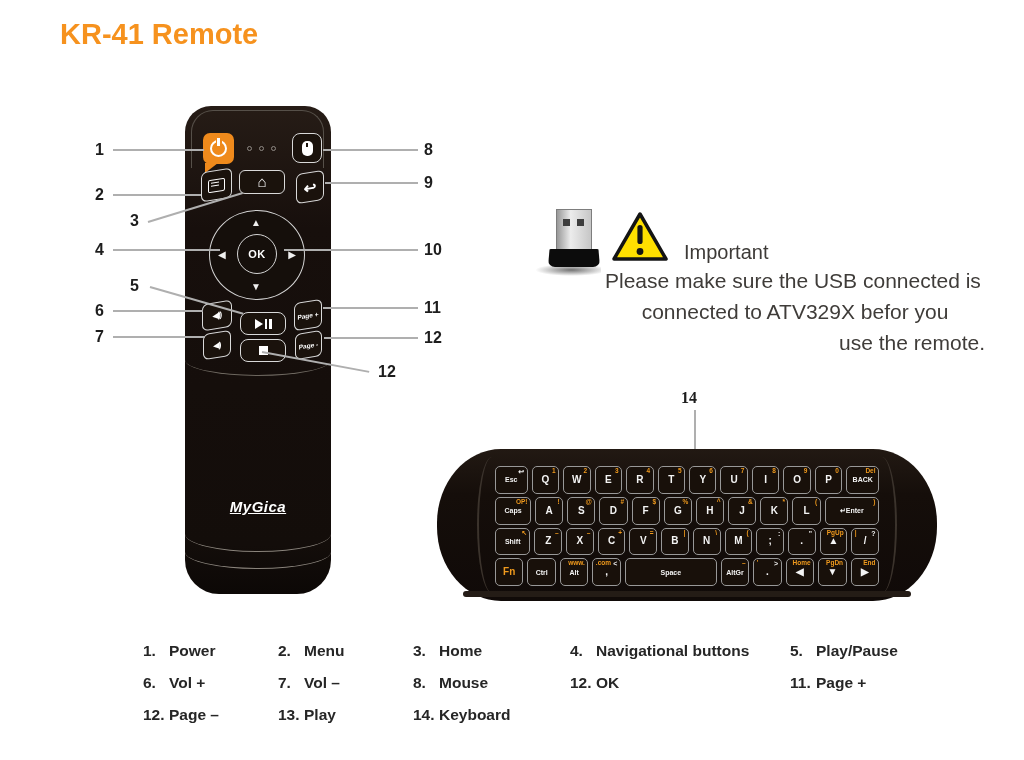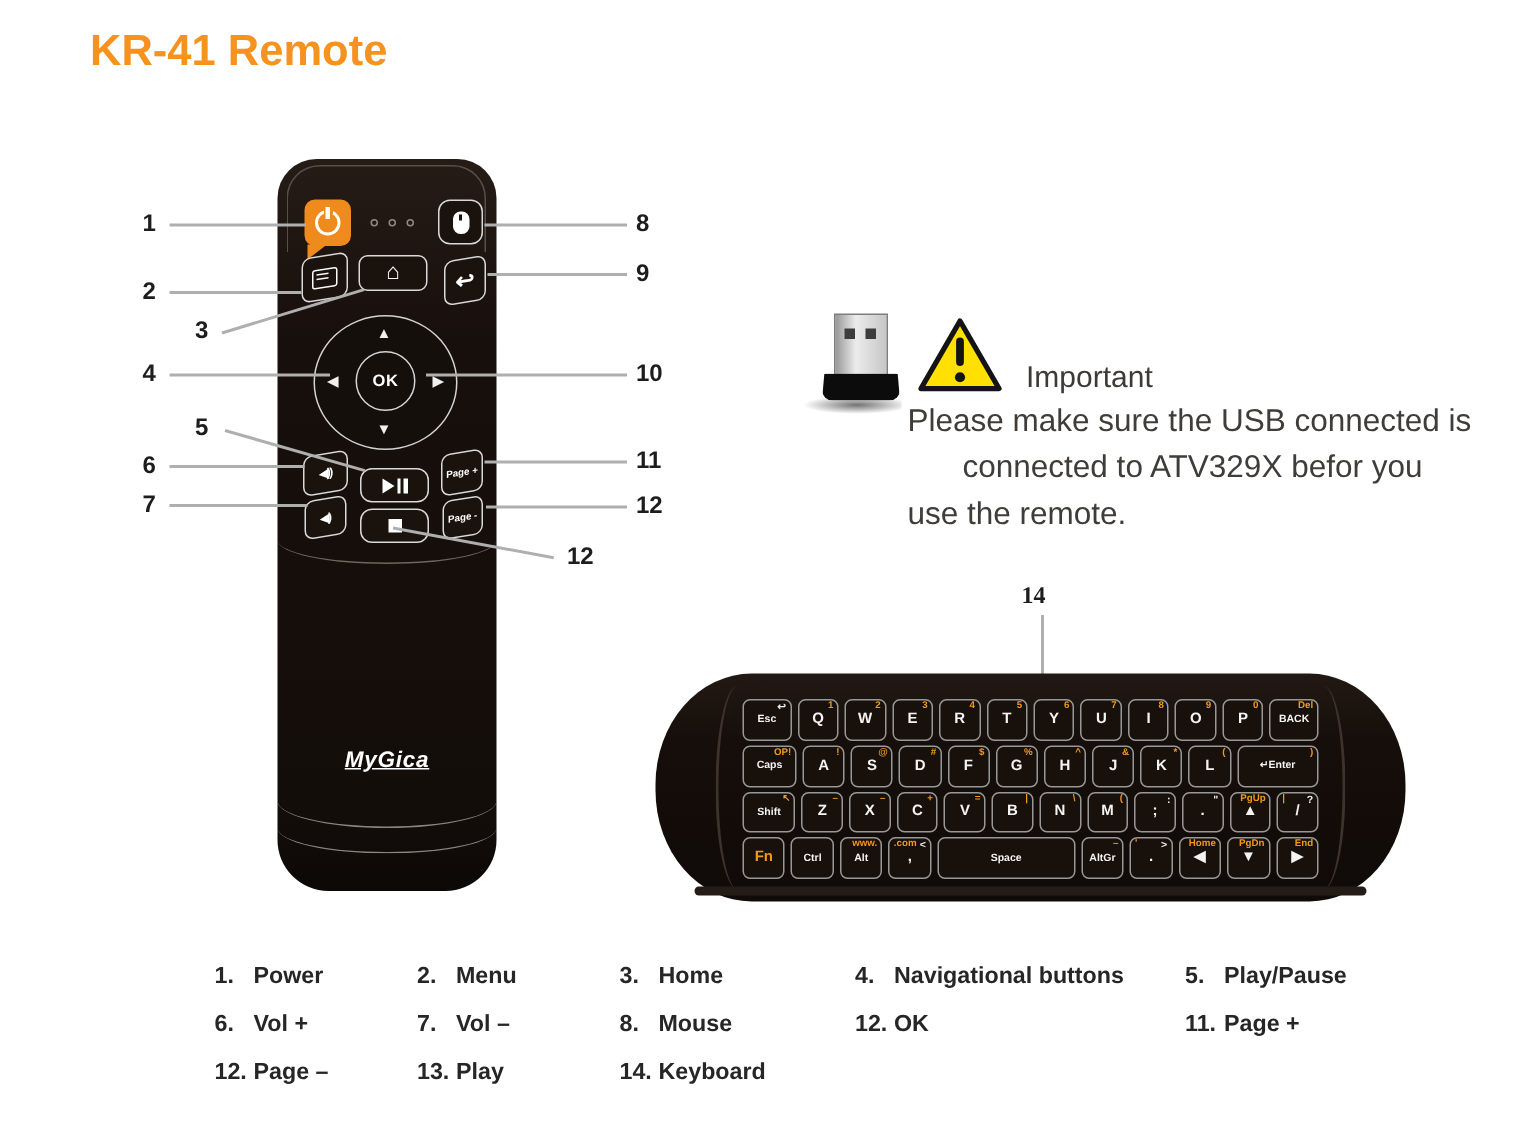--- a/index.html
+++ b/index.html
@@ -193,21 +193,21 @@
   <div class="warn">
     <svg width="58" height="52" viewBox="0 0 58 52">
       <path d="M29 3 L55 48 L3 48 Z" fill="#FFE000" stroke="#141414" stroke-width="3.5" stroke-linejoin="round"></path>
       <rect x="26.4" y="14" width="5.2" height="19" rx="2.6" fill="#141414"></rect>
       <circle cx="29" cy="40.5" r="3.4" fill="#141414"></circle>
     </svg>
   </div>
   <div class="notice-head">Important</div>
   <div class="notice-line" style="top:269px;">Please make sure the USB connected is</div>
   <div class="notice-line" style="top:300px;text-align:center;">connected to ATV329X befor you</div>
-  <div class="notice-line" style="top:331px;">use the remote.</div>
+  <div class="notice-line" style="top:331px;text-align:right;">use the remote.</div>
 
   <div class="kb">
     <div class="seam l"></div>
     <div class="seam r"></div>
     <div class="kb-strip-b"></div>
     <div class="kb-keys" id="kb-keys">
         <div class="krow">
           <div class="key" style="flex: 1.2 1 0px;">
             <span class="km ks">Esc</span>
             <span class="kw">↩</span>

